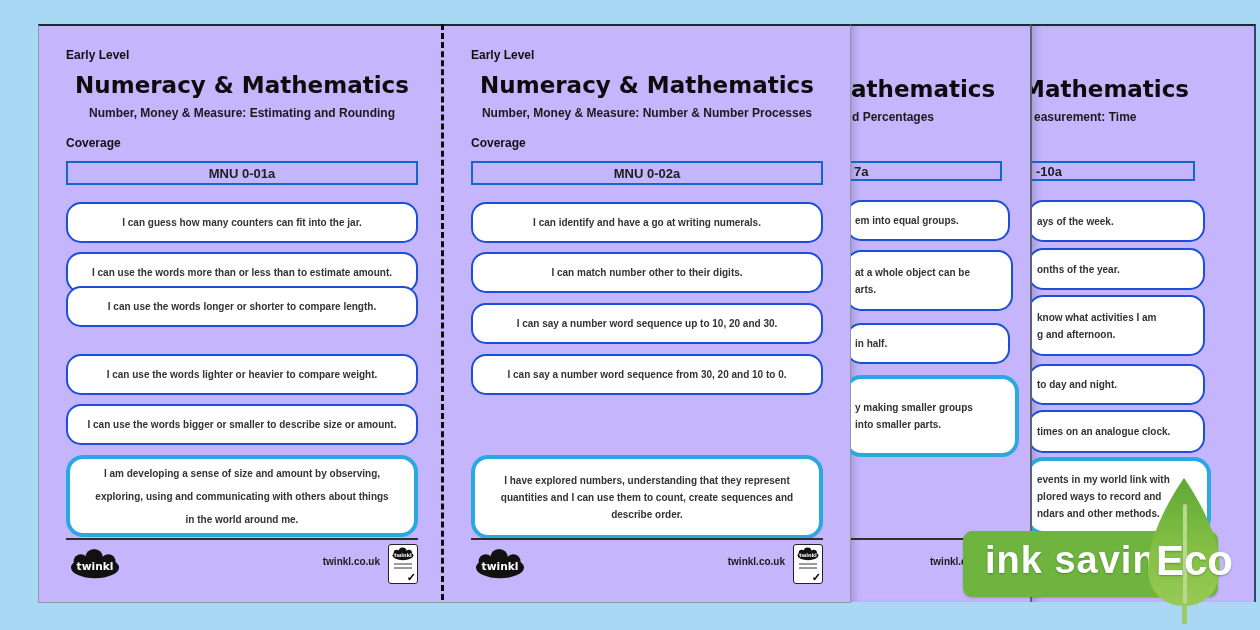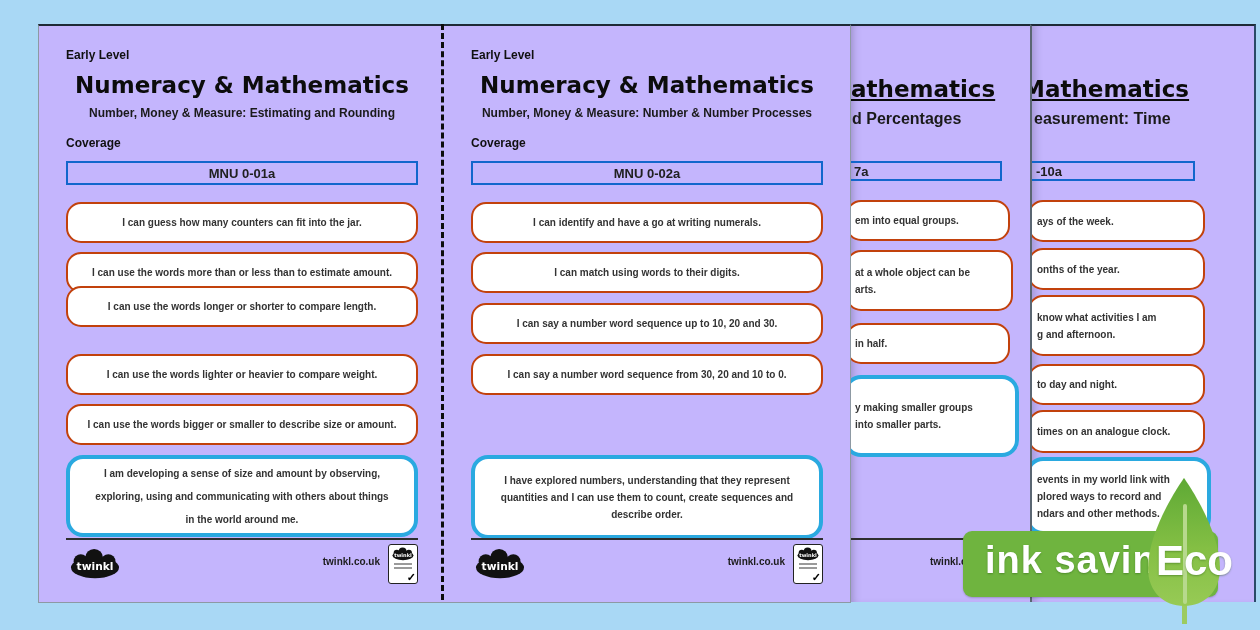--- a/index.html
+++ b/index.html
@@ -17,35 +17,35 @@
   .col{position:absolute;top:0;width:352px;height:576px;}
   .col-1{left:27px;} .col-2{left:432px;}
   .level{position:absolute;top:22px;left:0;font-size:12px;font-weight:bold;color:#101010;}
   .page-title{position:absolute;top:46px;left:-10px;right:-10px;text-align:center;font-size:23px;
               font-weight:bold;color:#0c0c0c;font-family:"DejaVu Sans",sans-serif;letter-spacing:0;}
   .page-sub{position:absolute;top:80px;left:-10px;right:-10px;text-align:center;font-size:12px;
             font-weight:bold;color:#1a1a1a;}
   .coverage{position:absolute;top:110px;left:0;font-size:12px;font-weight:bold;color:#101010;}
   .code-box{position:absolute;top:135px;left:0;right:0;height:20px;border:2px solid #1266cc;
             display:flex;align-items:center;justify-content:center;font-size:13px;font-weight:bold;color:#202020;}
-  .stmt{position:absolute;left:0;right:0;border:2px solid #c2410c;border-radius:15px;background:#fff;
+  .stmt{position:absolute;left:0;right:0;border:2px solid #1d4ed8;border-radius:15px;background:#fff;
         display:flex;flex-direction:column;align-items:center;justify-content:center;
         font-size:10px;font-weight:bold;color:#333;line-height:1.7;white-space:nowrap;text-align:center;}
   .stmt.hl{border:4px solid #2aa9e0;border-radius:17px;}
   .rule{position:absolute;top:512px;left:0;right:0;height:2px;background:#2e2e2e;}
   .site{position:absolute;top:530px;right:38px;font-size:10px;font-weight:bold;color:#1c1c1c;}
   .logo{position:absolute;top:522px;left:2px;width:54px;height:32px;}
   .q-badge{position:absolute;top:518px;right:0;width:30px;height:40px;background:#fff;
            border:1px solid #222;border-radius:3px;display:flex;flex-direction:column;align-items:center;padding-top:2px;box-sizing:border-box;}
   .q-badge .bar{width:18px;height:2px;background:#9a9a9a;margin-top:2px;}
   .q-badge .check{position:absolute;right:1px;bottom:0;font-size:11px;font-weight:bold;color:#000;line-height:1;}
   
   .p-title{position:absolute;top:50px;font-size:23px;font-weight:bold;color:#0c0c0c;
-           font-family:"DejaVu Sans",sans-serif;white-space:nowrap;text-decoration:underline;}
-  .p-sub{position:absolute;top:84px;font-size:16px;font-weight:bold;color:#1a1a1a;white-space:nowrap;}
+           font-family:"DejaVu Sans",sans-serif;white-space:nowrap;}
+  .p-sub{position:absolute;top:84px;font-size:12px;font-weight:bold;color:#1a1a1a;white-space:nowrap;}
   .p-code{position:absolute;height:20px;border:2px solid #1266cc;display:flex;align-items:center;
           font-size:13px;font-weight:bold;color:#202020;padding-left:6px;box-sizing:border-box;}
   .stmt.part{align-items:flex-start;text-align:right;padding-left:7px;border-radius:15px;}
   .stmt.part.hl{border-radius:17px;}
   .p-rule{position:absolute;top:512px;height:2px;background:#2e2e2e;left:0;}
   .p-site{position:absolute;top:530px;font-size:10px;font-weight:bold;color:#1c1c1c;}
   
   .eco-banner{position:absolute;left:963px;top:531px;width:255px;height:66px;background:#6fb43f;
               border-radius:9px;z-index:50;box-shadow:0 1px 2px rgba(0,0,0,.2);}
   .ink-label{position:absolute;left:22px;top:8px;font-size:38px;font-weight:bold;color:#fff;
@@ -170,21 +170,21 @@
       <div class="page-title">Numeracy &amp; Mathematics</div>
       <div class="page-sub">Number, Money &amp; Measure: Number &amp; Number Processes</div>
       <div class="coverage">Coverage</div>
       <div class="code-box">
         <span>MNU 0-02a</span>
       </div>
       <div class="stmt" style="top:176px;height:37px;">
         <span>I can identify and have a go at writing numerals.</span>
       </div>
       <div class="stmt" style="top:226px;height:37px;">
-        <span>I can match using words to their digits.</span>
+        <span>I can match number other to their digits.</span>
       </div>
       <div class="stmt" style="top:277px;height:37px;">
         <span>I can say a number word sequence up to 10, 20 and 30.</span>
       </div>
       <div class="stmt" style="top:328px;height:37px;">
         <span>I can say a number word sequence from 30, 20 and 10 to 0.</span>
       </div>
       <div class="stmt hl" style="top:429px;height:76px;">
         <span>I have explored numbers, understanding that they represent</span>
         <span>quantities and I can use them to count, create sequences and</span>

